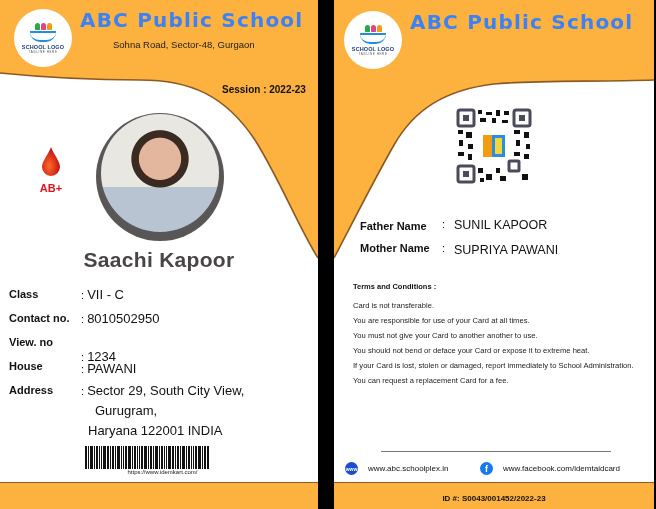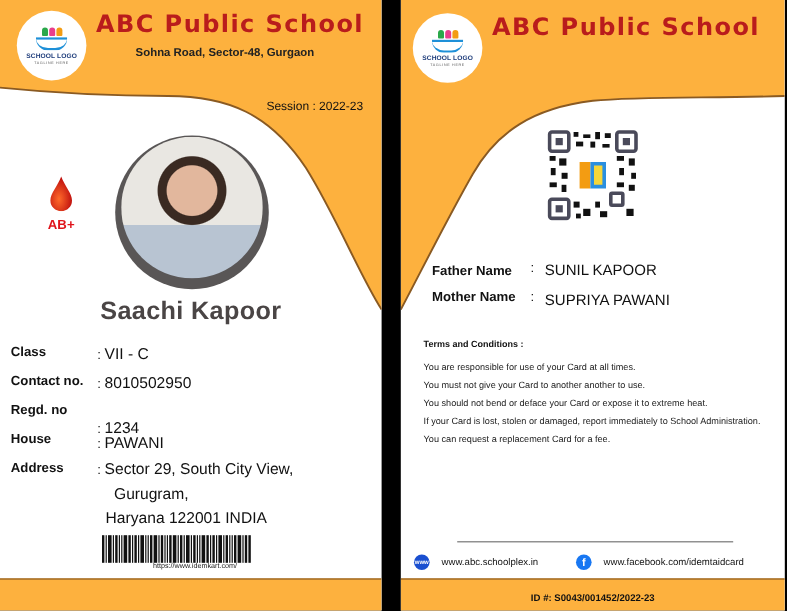--- a/index.html
+++ b/index.html
@@ -15,26 +15,26 @@
       position: absolute; width: 58px; height: 58px; border-radius: 50%; background: #fff;
       display: flex; flex-direction: column; align-items: center; justify-content: center;
     }
     .logo .figs { display: flex; gap: 1px; margin-bottom: 1px; }
     .logo .figs span { width: 5px; height: 7px; border-radius: 3px 3px 1px 1px; }
     .logo .book { width: 26px; height: 7px; border-top: 2px solid #1e90d8; border-bottom: 2px solid #1e90d8; border-radius: 0 0 10px 10px; margin-bottom: 2px; }
     .logo .ltext { font-size: 5.5px; font-weight: bold; color: #1c3b7a; letter-spacing: 0.1px; }
     .logo .lsub { font-size: 3px; color: #555; letter-spacing: 0.6px; }
     .school-title {
       position: absolute; font-family: "DejaVu Sans", sans-serif; font-weight: bold;
-      font-size: 20px; letter-spacing: 1.2px; color: #b91c1c; white-space: nowrap;
-    }
-    .addr { position: absolute; font-size: 9.5px; color: #222; white-space: nowrap; font-weight: bold; }
+      font-size: 20px; letter-spacing: 1.2px; color: #3b82f6; white-space: nowrap;
+    }
+    .addr { position: absolute; font-size: 9.5px; color: #222; white-space: nowrap; }
     .contact { position: absolute; font-size: 7.5px; color: #222; white-space: nowrap; }
     .contact span + span { margin-left: 8px; }
-    .session { position: absolute; font-size: 10px; color: #111; font-weight: 400; text-align: right; }
+    .session { position: absolute; font-size: 10px; color: #111; font-weight: 700; text-align: right; }
     .blood { position: absolute; left: 36px; top: 146px; width: 30px; text-align: center; }
     .blood svg { display: block; margin: 0 auto; }
     .blood .bg { color: #e0141b; font-size: 11px; font-weight: bold; margin-top: 6px; }
     .photo-ring {
       position: absolute; left: 96px; top: 113px; width: 128px; height: 128px; border-radius: 50%;
       background: #595656;
     }
     .photo {
       position: absolute; left: 5px; top: 1px; width: 118px; height: 118px; border-radius: 50%;
       background: radial-gradient(circle at 50% 38%, #e2b79d 0 22%, #3a2a22 23% 30%, transparent 31%),
@@ -111,21 +111,21 @@
 
   <div class="field" style="top:288px;">
     <span class="lbl">Class</span>
     <span class="val" style="top:-3px;">VII - C</span>
   </div>
   <div class="field" style="top:312px;">
     <span class="lbl">Contact no.</span>
     <span class="val" style="top:-3px;">8010502950</span>
   </div>
   <div class="field" style="top:336px;">
-    <span class="lbl">Regd. no</span>
+    <span class="lbl">View. no</span>
     <span class="val" style="top:-3px;margin-top:14px;">1234</span>
   </div>
   <div class="field" style="top:360px;">
     <span class="lbl">House</span>
     <span class="val" style="top:-1px;">PAWANI</span>
   </div>
   <div class="field" style="top:384px;">
     <span class="lbl">Address</span>
     <span class="val" style="top:-3px;">
       <span>Sector 29, South City View,</span><br>
@@ -257,20 +257,21 @@
     <span class="pval">SUNIL KAPOOR</span>
   </div>
   <div class="parent" style="left:26px; top:242px;">
     <span class="plbl" style="top:0;">Mother Name</span>
     <span class="pcolon">:</span>
     <span class="pval" style="top:1px;">SUPRIYA PAWANI</span>
   </div>
 
   <div class="terms-title">Terms and Conditions :</div>
   <div class="terms">
+    <div>Card is not transferable.</div>
     <div>You are responsible for use of your Card at all times.</div>
     <div>You must not give your Card to another another to use.</div>
     <div>You should not bend or deface your Card or expose it to extreme heat.</div>
     <div>If your Card is lost, stolen or damaged, report immediately to School Administration.</div>
     <div>You can request a replacement Card for a fee.</div>
   </div>
 
   <div class="divider"></div>
 
   <div class="social" style="left:11px;">

